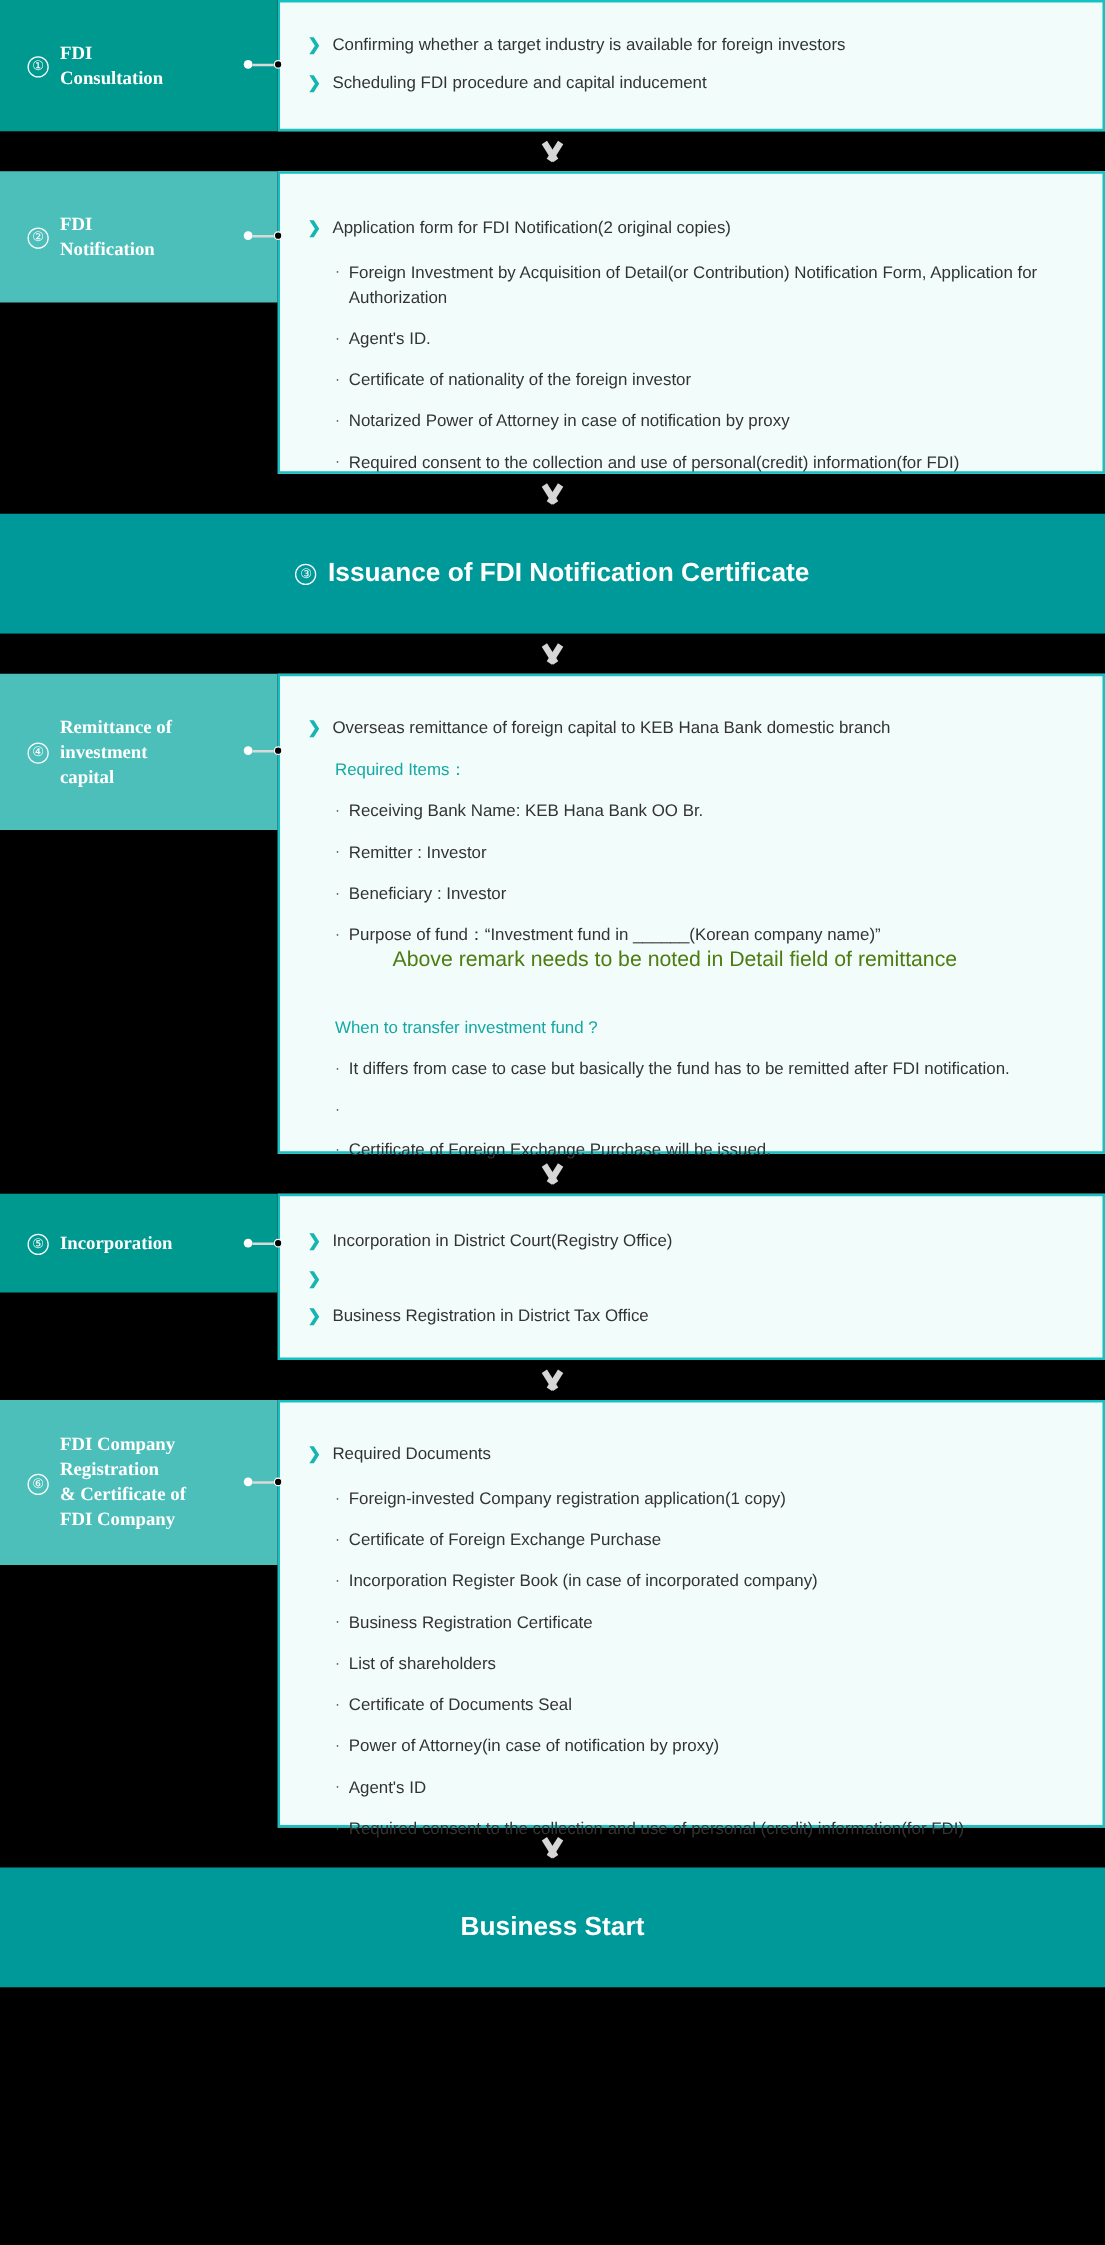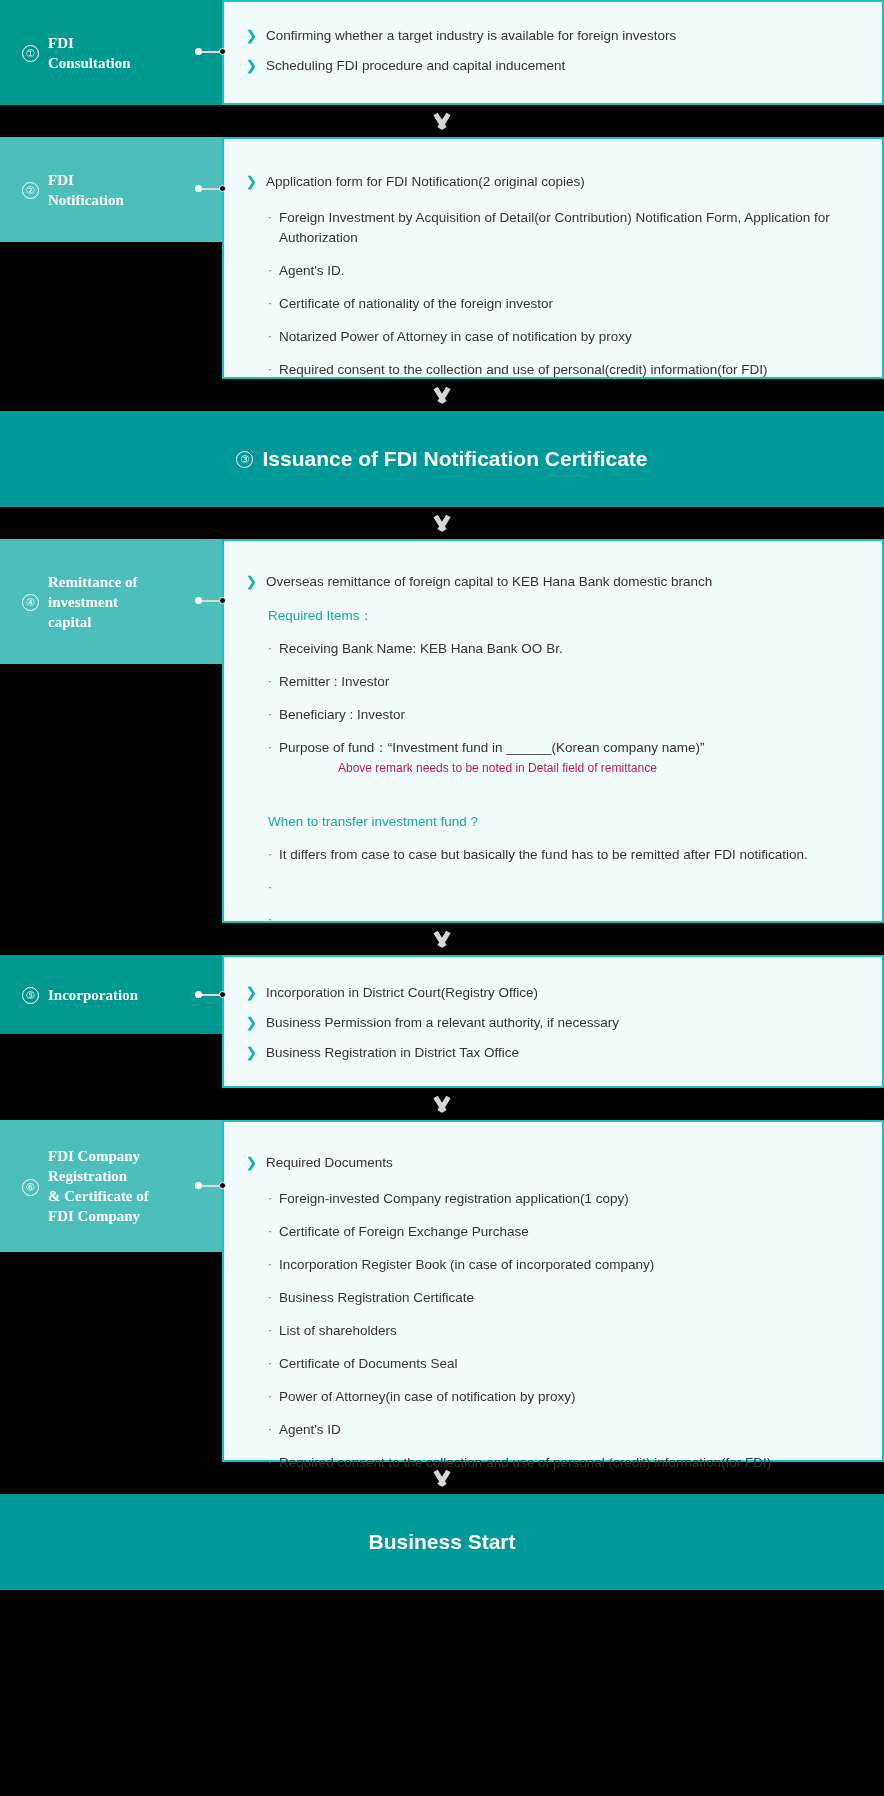--- a/index.html
+++ b/index.html
@@ -117,24 +117,24 @@
     margin-right: 7px;
     line-height: 19px;
   }
   .sub-head {
     color: #16a8a4;
     font-size: 13.5px;
     line-height: 20px;
     margin: 14px 0 6px 22px;
   }
   .note-indent {
-    margin: 0 0 0 92px;
-    font-size: 12px;
-    line-height: 20px;
-    color: #be185d;
+    margin: 0 0 0 68px;
+    font-size: 17px;
+    line-height: 20px;
+    color: #4d7c0f;
   }
 
   
   .arrow-sep {
     width: 884px;
     background: #000000;
     display: flex;
     align-items: center;
     justify-content: center;
   }
@@ -298,20 +298,21 @@
       <div class="sub-head" style="margin-top:34px;">When to transfer investment fund ?</div>
       <div class="bullet-dot">
         <span class="dot">·</span>
         <span>It differs from case to case but basically the fund has to be remitted after FDI notification.</span>
       </div>
       <div class="bullet-dot">
         <span class="dot">·</span>
       </div>
       <div class="bullet-dot">
         <span class="dot">·</span>
+        <span>Certificate of Foreign Exchange Purchase will be issued.</span>
       </div>
     </div>
   </div>
 
   <div class="arrow-sep" style="height:32px;">
     <span class="chev-down"></span>
   </div>
 
   <div class="step-row" style="height:133px;">
     <div class="step-label">
@@ -325,21 +326,20 @@
         <span class="dot-ring"></span>
       </div>
     </div>
     <div class="step-content" style="padding-top:20px;">
       <div class="bullet-arrow">
         <span class="chev">❯</span>
         <span>Incorporation in District Court(Registry Office)</span>
       </div>
       <div class="bullet-arrow" style="margin-top:10px;">
         <span class="chev">❯</span>
-        <span>Business Permission from a relevant authority, if necessary</span>
       </div>
       <div class="bullet-arrow" style="margin-top:10px;">
         <span class="chev">❯</span>
         <span>Business Registration in District Tax Office</span>
       </div>
     </div>
   </div>
 
   <div class="arrow-sep" style="height:32px;">
     <span class="chev-down"></span>

